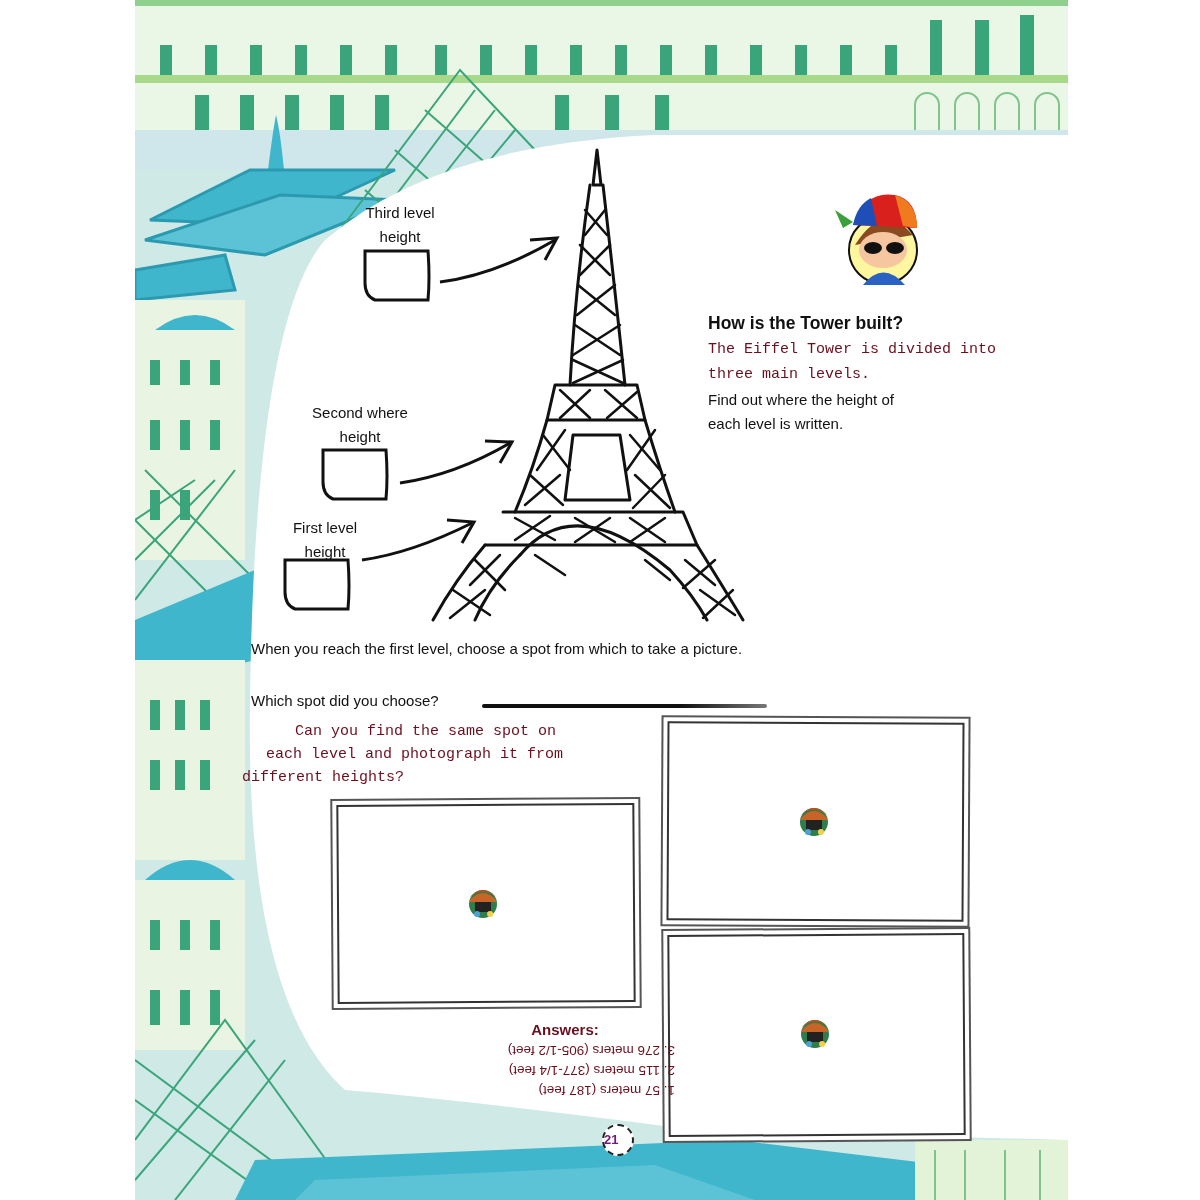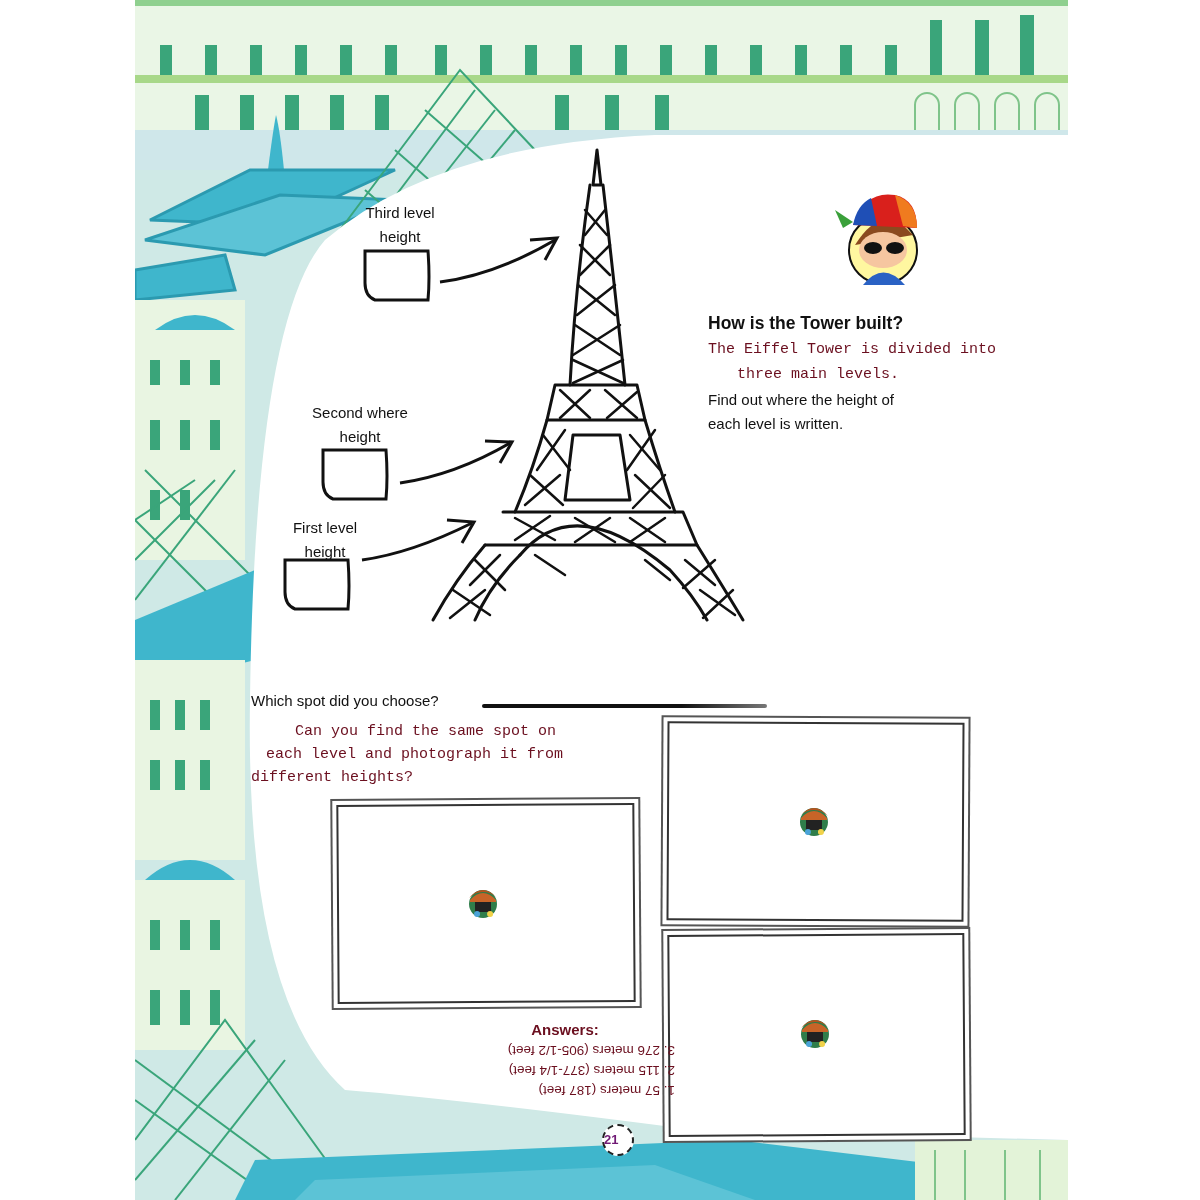--- a/index.html
+++ b/index.html
@@ -161,21 +161,21 @@
     <path d="M70 5 Q92 12 92 38 L78 36 Z" fill="#f07b1f"></path>
     <path d="M10 20 L28 32 L18 38 Z" fill="#3aa03a"></path>
     <ellipse cx="58" cy="60" rx="24" ry="18" fill="#f6c6a0"></ellipse>
     <ellipse cx="48" cy="58" rx="9" ry="6" fill="#111"></ellipse>
       <ellipse cx="70" cy="58" rx="9" ry="6" fill="#111"></ellipse>
     <path d="M38 95 Q58 70 80 95 Z" fill="#2a62c4"></path>
   </svg>
 
   <div class="txt heading" style="left:573px;top:311px;">How is the Tower built?</div>
   <div class="txt maroon" style="left:573px;top:338px;">The Eiffel Tower is divided into</div>
-  <div class="txt maroon" style="left:573px;top:363px;margin-left:29px;">three main levels.</div>
+  <div class="txt maroon" style="left:573px;top:363px;">three main levels.</div>
   <div class="txt" style="left:573px;top:388px;">Find out where the height of</div>
   <div class="txt" style="left:573px;top:412px;">each level is written.</div>
 
   <svg style="position:absolute;left:280px;top:140px;width:360px;height:490px;" viewBox="0 0 360 490">
     <g fill="none" stroke="#111" stroke-width="3" stroke-linecap="round" stroke-linejoin="round">
 
       <path d="M182 10 L178 45 L186 45 Z"></path>
 
       <path d="M175 45 Q160 150 155 245"></path>
       <path d="M188 45 Q200 150 210 245"></path>
@@ -265,25 +265,26 @@
     <div>height</div>
   </div>
   <svg class="answerbox" style="left:145px;top:557px;width:75px;height:55px;" viewBox="0 0 75 55">
     <path d="M5 3 L68 3 Q70 30 68 52 L15 52 Q5 48 5 35 Z" fill="#fff" stroke="#111" stroke-width="3"></path>
   </svg>
   <svg style="position:absolute;left:222px;top:515px;width:125px;height:50px;" viewBox="0 0 125 50">
     <path d="M5 45 Q55 38 115 8" fill="none" stroke="#111" stroke-width="3"></path>
     <path d="M90 5 L117 7 L105 28" fill="none" stroke="#111" stroke-width="3"></path>
   </svg>
 
+  <div class="txt" style="left:116px;top:637px;">When you reach the first level, choose a spot from which to take a picture.</div>
   <div class="txt" style="left:116px;top:689px;">Which spot did you choose?</div>
   <div class="blank-line" style="left:347px;"></div>
   <div class="txt maroon" style="left:116px;top:720px;margin-left:44px;">Can you find the same spot on</div>
   <div class="txt maroon" style="left:116px;top:743px;margin-left:15px;">each level and photograph it from</div>
-  <div class="txt maroon" style="left:116px;top:766px;">different heights?</div>
+  <div class="txt maroon" style="left:107px;top:766px;">different heights?</div>
 
   <div class="photo-frame rot1" style="left:202px;top:804px;width:294px;height:195px;">
     <svg class="kid-mini" style="left:126px;top:76px;" viewBox="0 0 36 40">
       <circle cx="18" cy="22" r="14" fill="#2f7d4a"></circle>
       <path d="M4 16 Q18 0 32 16 Q26 10 18 10 Q10 10 4 16 Z" fill="#b5531f"></path>
       <path d="M5 18 Q18 4 31 18 L31 20 L5 20 Z" fill="#c86428"></path>
       <rect x="10" y="20" width="16" height="10" fill="#222"></rect>
       <circle cx="12" cy="32" r="3" fill="#4aa3d8"></circle>
         <circle cx="25" cy="32" r="3" fill="#f1d24a"></circle>
     </svg>

